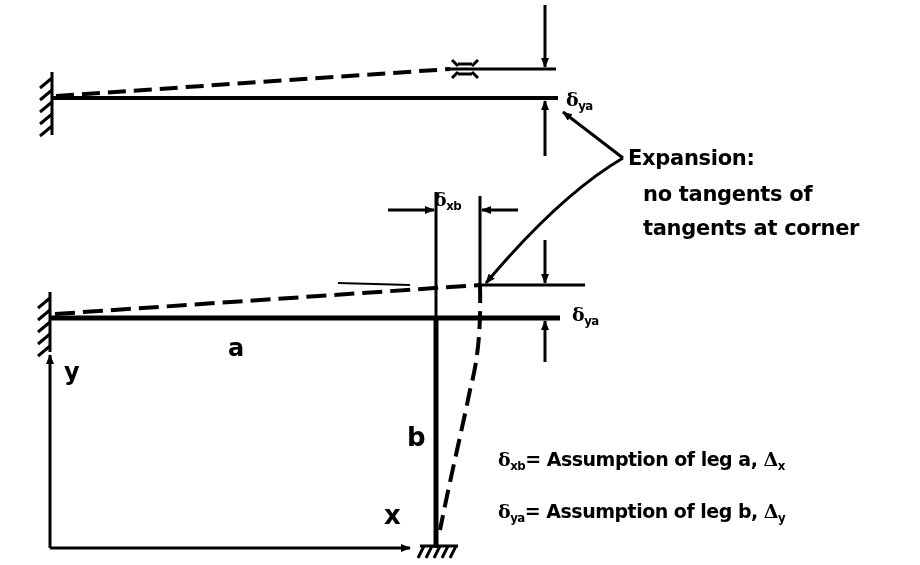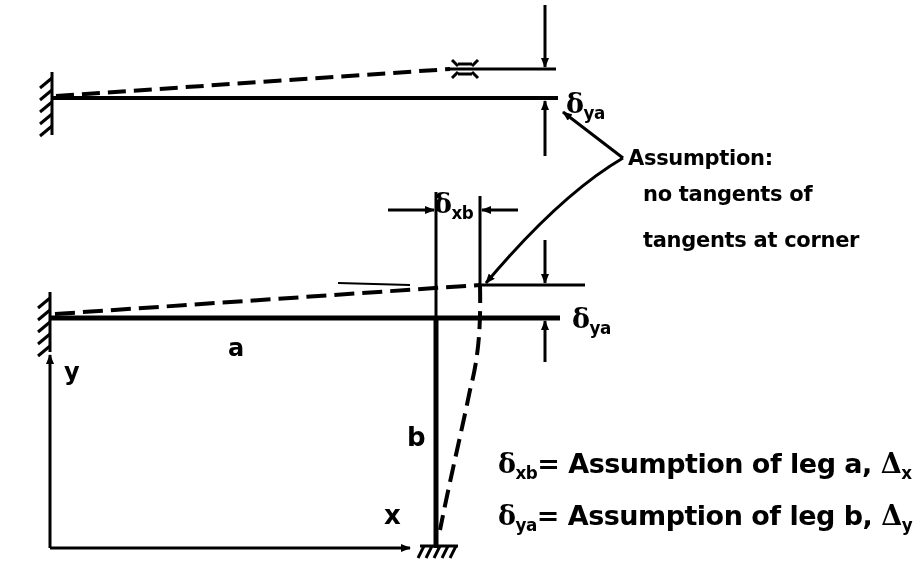--- a/index.html
+++ b/index.html
@@ -2,21 +2,21 @@
 <html><head>
   <meta charset="utf-8">
   <style>
     html, body { margin: 0; padding: 0; background: #ffffff; }
     body { width: 920px; height: 565px; position: relative; overflow: hidden; font-family: "DejaVu Sans", sans-serif; color: #000; }
     svg.diagram { position: absolute; left: 0; top: 0; }
     .lbl { position: absolute; font-family: "DejaVu Sans", sans-serif; font-weight: bold; color: #000; white-space: nowrap; line-height: 1; }
     .sym { font-family: "DejaVu Serif", serif; font-weight: bold; }
     .sub { font-size: 0.62em; position: relative; top: 0.35em; font-family: "DejaVu Sans", sans-serif; font-weight: bold; }
     .note { font-size: 21px; letter-spacing: -0.3px; }
-    .eq { font-size: 27px; letter-spacing: -0.5px; }
+    .eq { font-size: 19px; letter-spacing: -0.5px; }
   </style>
 </head>
 <body>
 
 <svg class="diagram" width="920" height="565" viewBox="0 0 920 565" xmlns="http://www.w3.org/2000/svg">
   <defs>
     <marker id="arrowhead" markerWidth="10" markerHeight="8" refX="9" refY="4" orient="auto" markerUnits="userSpaceOnUse">
       <path d="M0,0 L10,4 L0,8 Z" fill="#000"></path>
     </marker>
   </defs>
@@ -97,23 +97,23 @@
 
     <line x1="545" y1="240" x2="545" y2="283" stroke="#000" stroke-width="3" marker-end="url(#arrowhead)"></line>
     <line x1="545" y1="362" x2="545" y2="321" stroke="#000" stroke-width="3" marker-end="url(#arrowhead)"></line>
   </g>
 </svg>
 
 <div class="lbl eq" style="left:566px; top:90px;">
   <span class="sym">δ</span><span class="sub">ya</span>
 </div>
 
-<div class="lbl note" style="left:628px; top:148px;">Assumption:</div>
+<div class="lbl note" style="left:628px; top:148px;">Expansion:</div>
 <div class="lbl note" style="left:643px; top:184px;">no tangents of</div>
-<div class="lbl note" style="left:643px; top:218px;margin-top:12px;">tangents at corner</div>
+<div class="lbl note" style="left:643px; top:218px;">tangents at corner</div>
 
 <div class="lbl eq" style="left:434px; top:190px;">
   <span class="sym">δ</span><span class="sub">xb</span>
 </div>
 
 <div class="lbl eq" style="left:572px; top:305px;">
   <span class="sym">δ</span><span class="sub">ya</span>
 </div>
 
 <div class="lbl" style="left:228px; top:336px; font-size:24px;">a</div>

